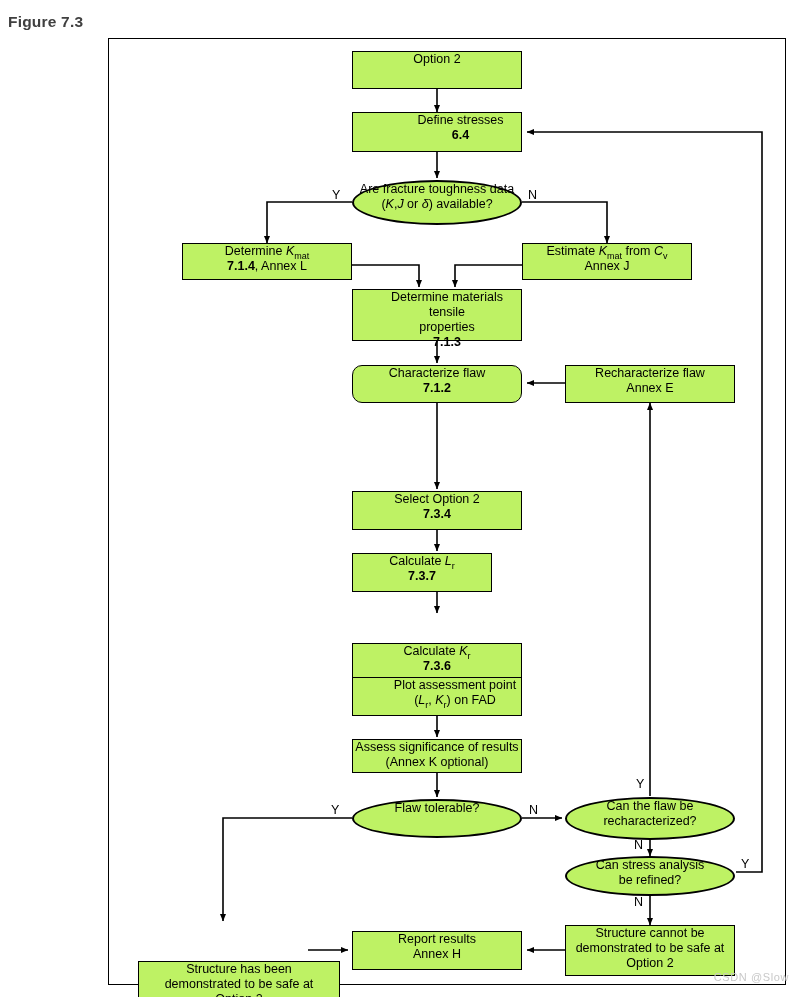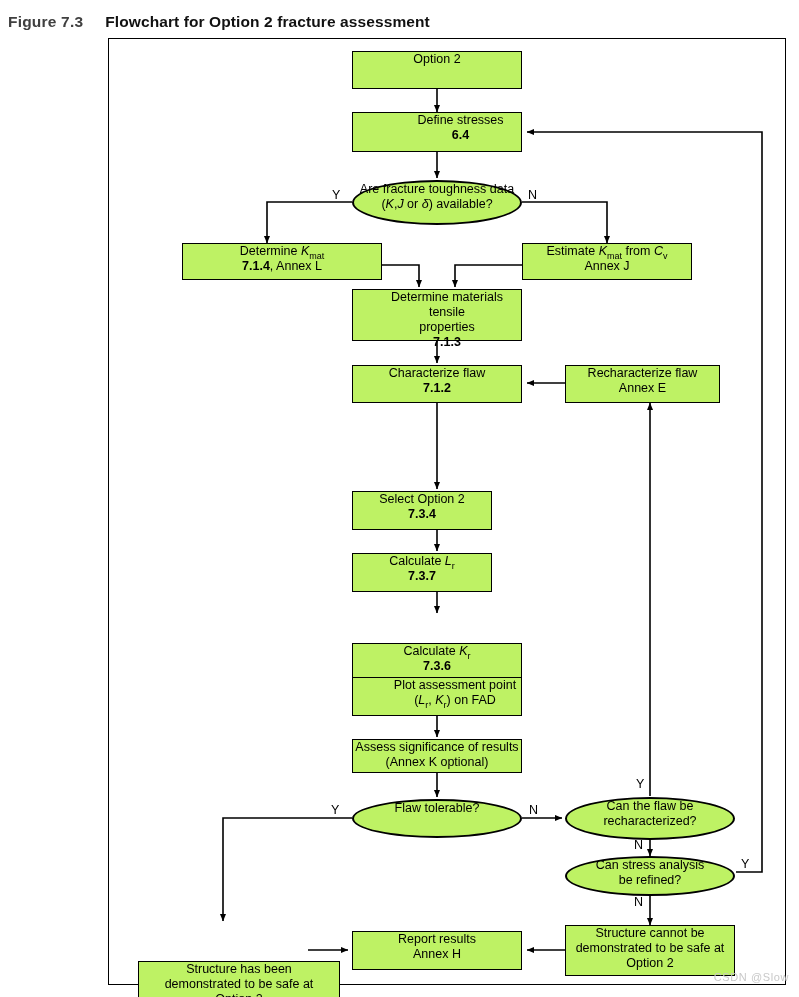--- a/index.html
+++ b/index.html
@@ -41,21 +41,20 @@
     position:absolute;right:10px;bottom:14px;
     font-size:11px;color:#c9c9c9;letter-spacing:.6px;
     font-family:"Liberation Sans","DejaVu Sans",sans-serif;
   }
 </style>
 </head>
 <body>
 
 <div id="caption">
   <span class="fig-num">Figure 7.3</span>
-  <span class="fig-title">Flowchart for Option 2 fracture assessment</span>
 </div>
 
 <div id="frame"></div>
 
 <svg id="canvas" viewBox="0 0 799 997" xmlns="http://www.w3.org/2000/svg">
   <defs>
     <marker id="ah" markerWidth="9" markerHeight="9" refX="7.4" refY="3.2" orient="auto" markerUnits="userSpaceOnUse">
       <path d="M0,0 L7.6,3.2 L0,6.4 z" fill="#000"></path>
     </marker>
   </defs>
@@ -114,47 +113,47 @@
 <div class="node box" style="left:352px;top:112px;width:170px;height:40px;padding-left:47px;">
   <div>Define stresses</div>
   <div class="b">6.4</div>
 </div>
 
 <div class="node ell" style="left:352px;top:180px;width:170px;height:45px;">
   <div>Are fracture toughness data</div>
   <div>(<span class="ital">K</span>,<span class="ital">J</span> or <span class="ital">δ</span>) available?</div>
 </div>
 
-<div class="node box" style="left:182px;top:243px;width:200px;height:37px;">
+<div class="node box" style="left:182px;top:243px;width:170px;height:37px;">
   <div>Determine <span class="ital">K</span><span class="sub">mat</span></div>
   <div><span class="b">7.1.4</span>, Annex L</div>
 </div>
 
 <div class="node box" style="left:522px;top:243px;width:170px;height:37px;">
   <div>Estimate <span class="ital">K</span><span class="sub">mat</span> from <span class="ital">C</span><span class="sub">v</span></div>
   <div>Annex J</div>
 </div>
 
 <div class="node box" style="left:352px;top:289px;width:170px;height:52px;padding-left:20px;">
   <div>Determine materials tensile</div>
   <div>properties</div>
   <div class="b">7.1.3</div>
 </div>
 
-<div class="node box" style="left:352px;top:365px;width:170px;height:38px;">
+<div class="node box" style="left:352px;top:365px;width:170px;height:38px;border-radius:10px;">
   <div>Characterize flaw</div>
   <div class="b">7.1.2</div>
 </div>
 
-<div class="node box" style="left:565px;top:365px;width:155px;height:38px;">
+<div class="node box" style="left:565px;top:365px;width:170px;height:38px;">
   <div>Recharacterize flaw</div>
   <div>Annex E</div>
 </div>
 
-<div class="node box" style="left:352px;top:491px;width:140px;height:39px;">
+<div class="node box" style="left:352px;top:491px;width:170px;height:39px;">
   <div>Select Option 2</div>
   <div class="b">7.3.4</div>
 </div>
 
 <div class="node box" style="left:352px;top:553px;width:140px;height:39px;">
   <div>Calculate <span class="ital">L</span><span class="sub">r</span></div>
   <div class="b">7.3.7</div>
 </div>
 
 <div class="node box" style="left:352px;top:643px;width:170px;height:39px;">

